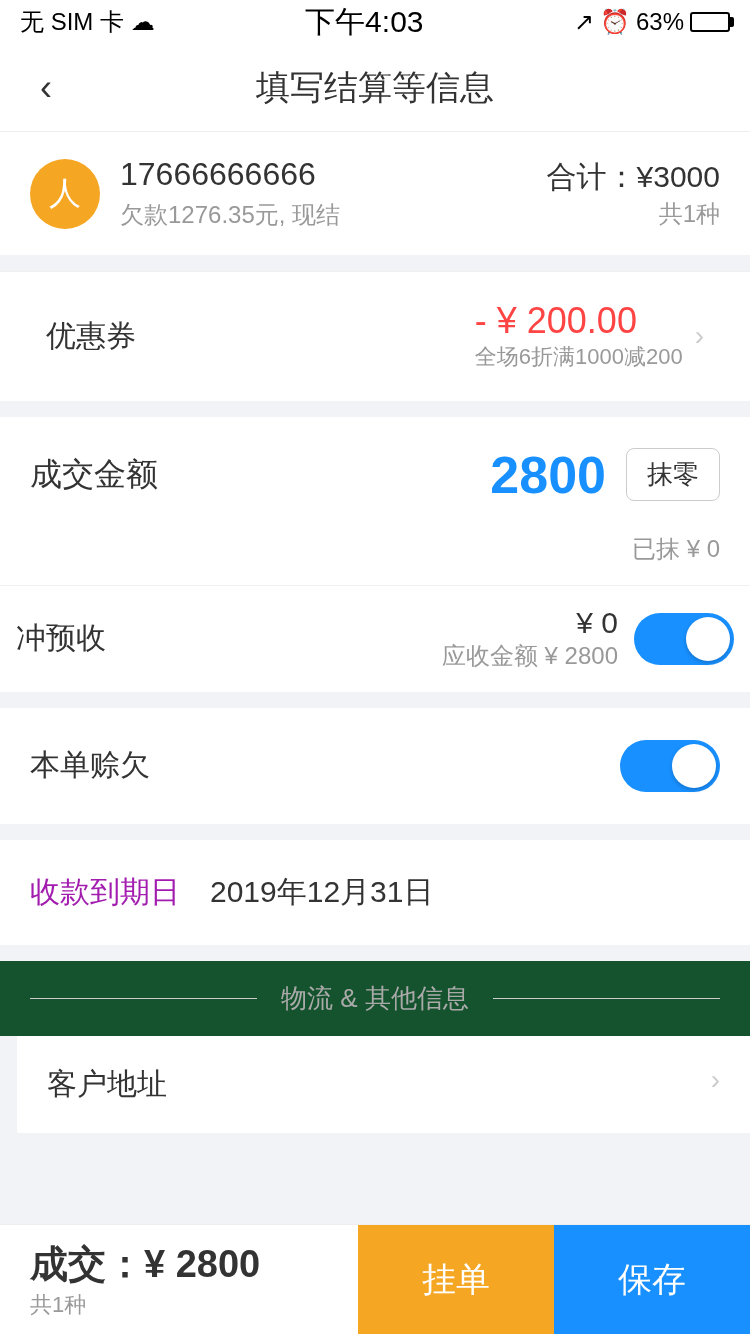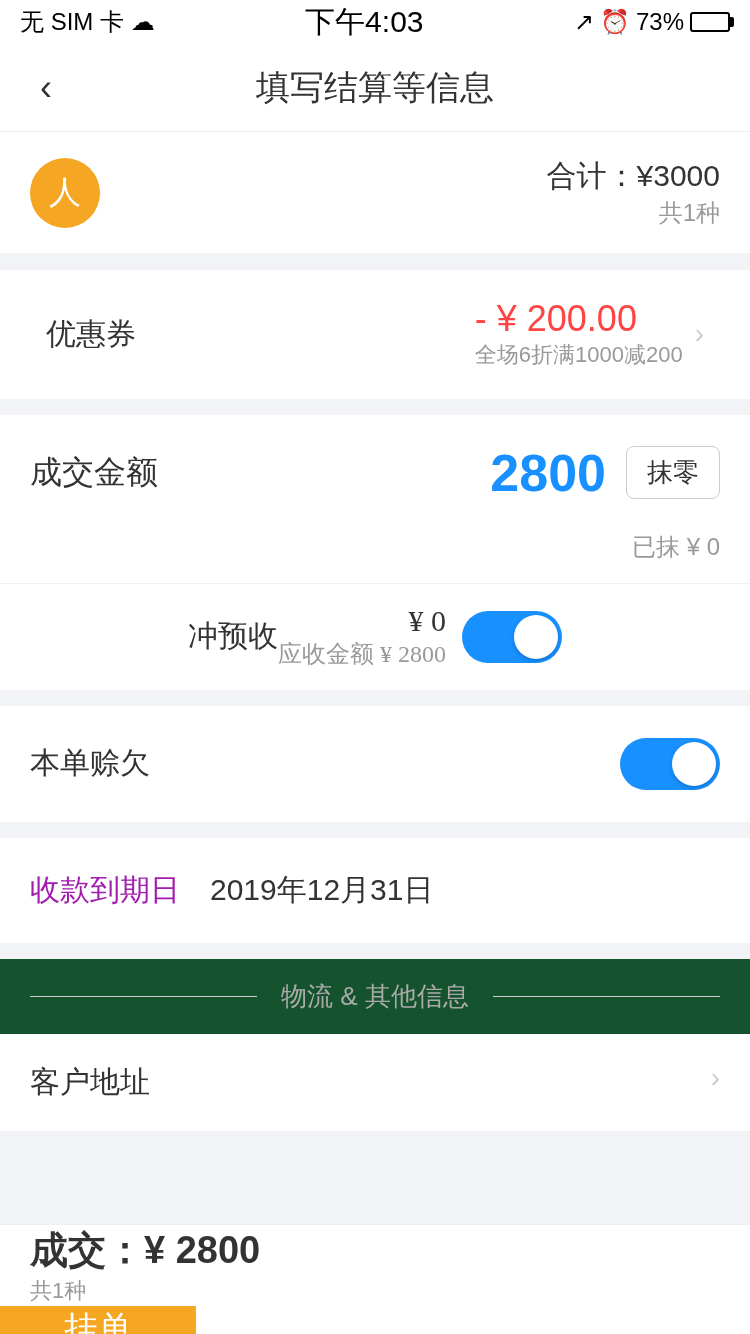--- a/index.html
+++ b/index.html
@@ -132,23 +132,22 @@
       background: #fff;
       cursor: pointer;
     }
     .deal-sub { font-size: 24px; color: #999; text-align: right; padding: 0 30px 20px; }
 
     
     .pre-collect-row {
       padding: 20px 16px;
       display: flex;
       align-items: center;
-      justify-content: center;
+      justify-content: space-between;
       border-top: 1px solid #f0f0f0;
-      font-family: Liberation Serif, serif;
     }
     .pre-collect-label { font-size: 30px; color: #333; }
     .pre-collect-right { display: flex; align-items: center; gap: 16px; }
     .pre-collect-amount { text-align: right; }
     .pre-amount-main { font-size: 30px; color: #333; }
     .pre-amount-sub { font-size: 24px; color: #999; }
 
     
     .toggle {
       width: 100px; height: 52px; border-radius: 26px;
@@ -206,40 +205,40 @@
     }
 
     
     .address-row {
       background: #fff;
       padding: 28px 30px;
       display: flex;
       align-items: flex-start;
       justify-content: space-between;
       margin-top: 0;
+      margin-left: 17px;
     }
     .address-label { font-size: 30px; color: #333; white-space: nowrap; margin-right: 30px; }
     .address-value { font-size: 30px; color: #333; flex: 1; line-height: 1.5; }
 
     
     .empty-area {
       background: #f2f3f7;
       height: 160px;
     }
 
     
     .bottom-bar {
       position: fixed;
       bottom: 0;
       width: 750px;
       height: 110px;
       display: flex;
       background: #fff;
       border-top: 1px solid #eee;
-      flex-direction: column;
     }
     .bottom-summary {
       flex: 1;
       display: flex;
       flex-direction: column;
       justify-content: center;
       padding: 0 30px;
     }
     .bottom-deal { font-size: 26px; color: #333; }
     .bottom-deal span { font-size: 38px; font-weight: 600; color: #333; }
@@ -263,33 +262,37 @@
 <body>
 
 <div class="status-bar">
   <div class="status-left">
     <span>无 SIM 卡  ☁</span>
   </div>
   <div class="status-center">下午4:03</div>
   <div class="status-right">
     <span>↗</span>
     <span>⏰</span>
-    <span>73%</span>
+    <span>63%</span>
     <span class="battery-icon"><span class="battery-fill"></span></span>
   </div>
 </div>
 
 <div class="nav-header">
   <span class="nav-back">‹</span>
   <span class="nav-title">填写结算等信息</span>
 </div>
 
 <div class="customer-row section">
   <div class="customer-left">
     <div class="avatar">人</div>
+    <div class="customer-info">
+      <span class="customer-phone">17666666666</span>
+      <span class="customer-debt">欠款1276.35元, 现结</span>
+    </div>
   </div>
   <div class="customer-right">
     <div class="total-amount">合计：¥3000</div>
     <div class="total-count">共1种</div>
   </div>
 </div>
 
 <div class="section">
   <div class="coupon-row">
     <span class="coupon-label">优惠券</span>

